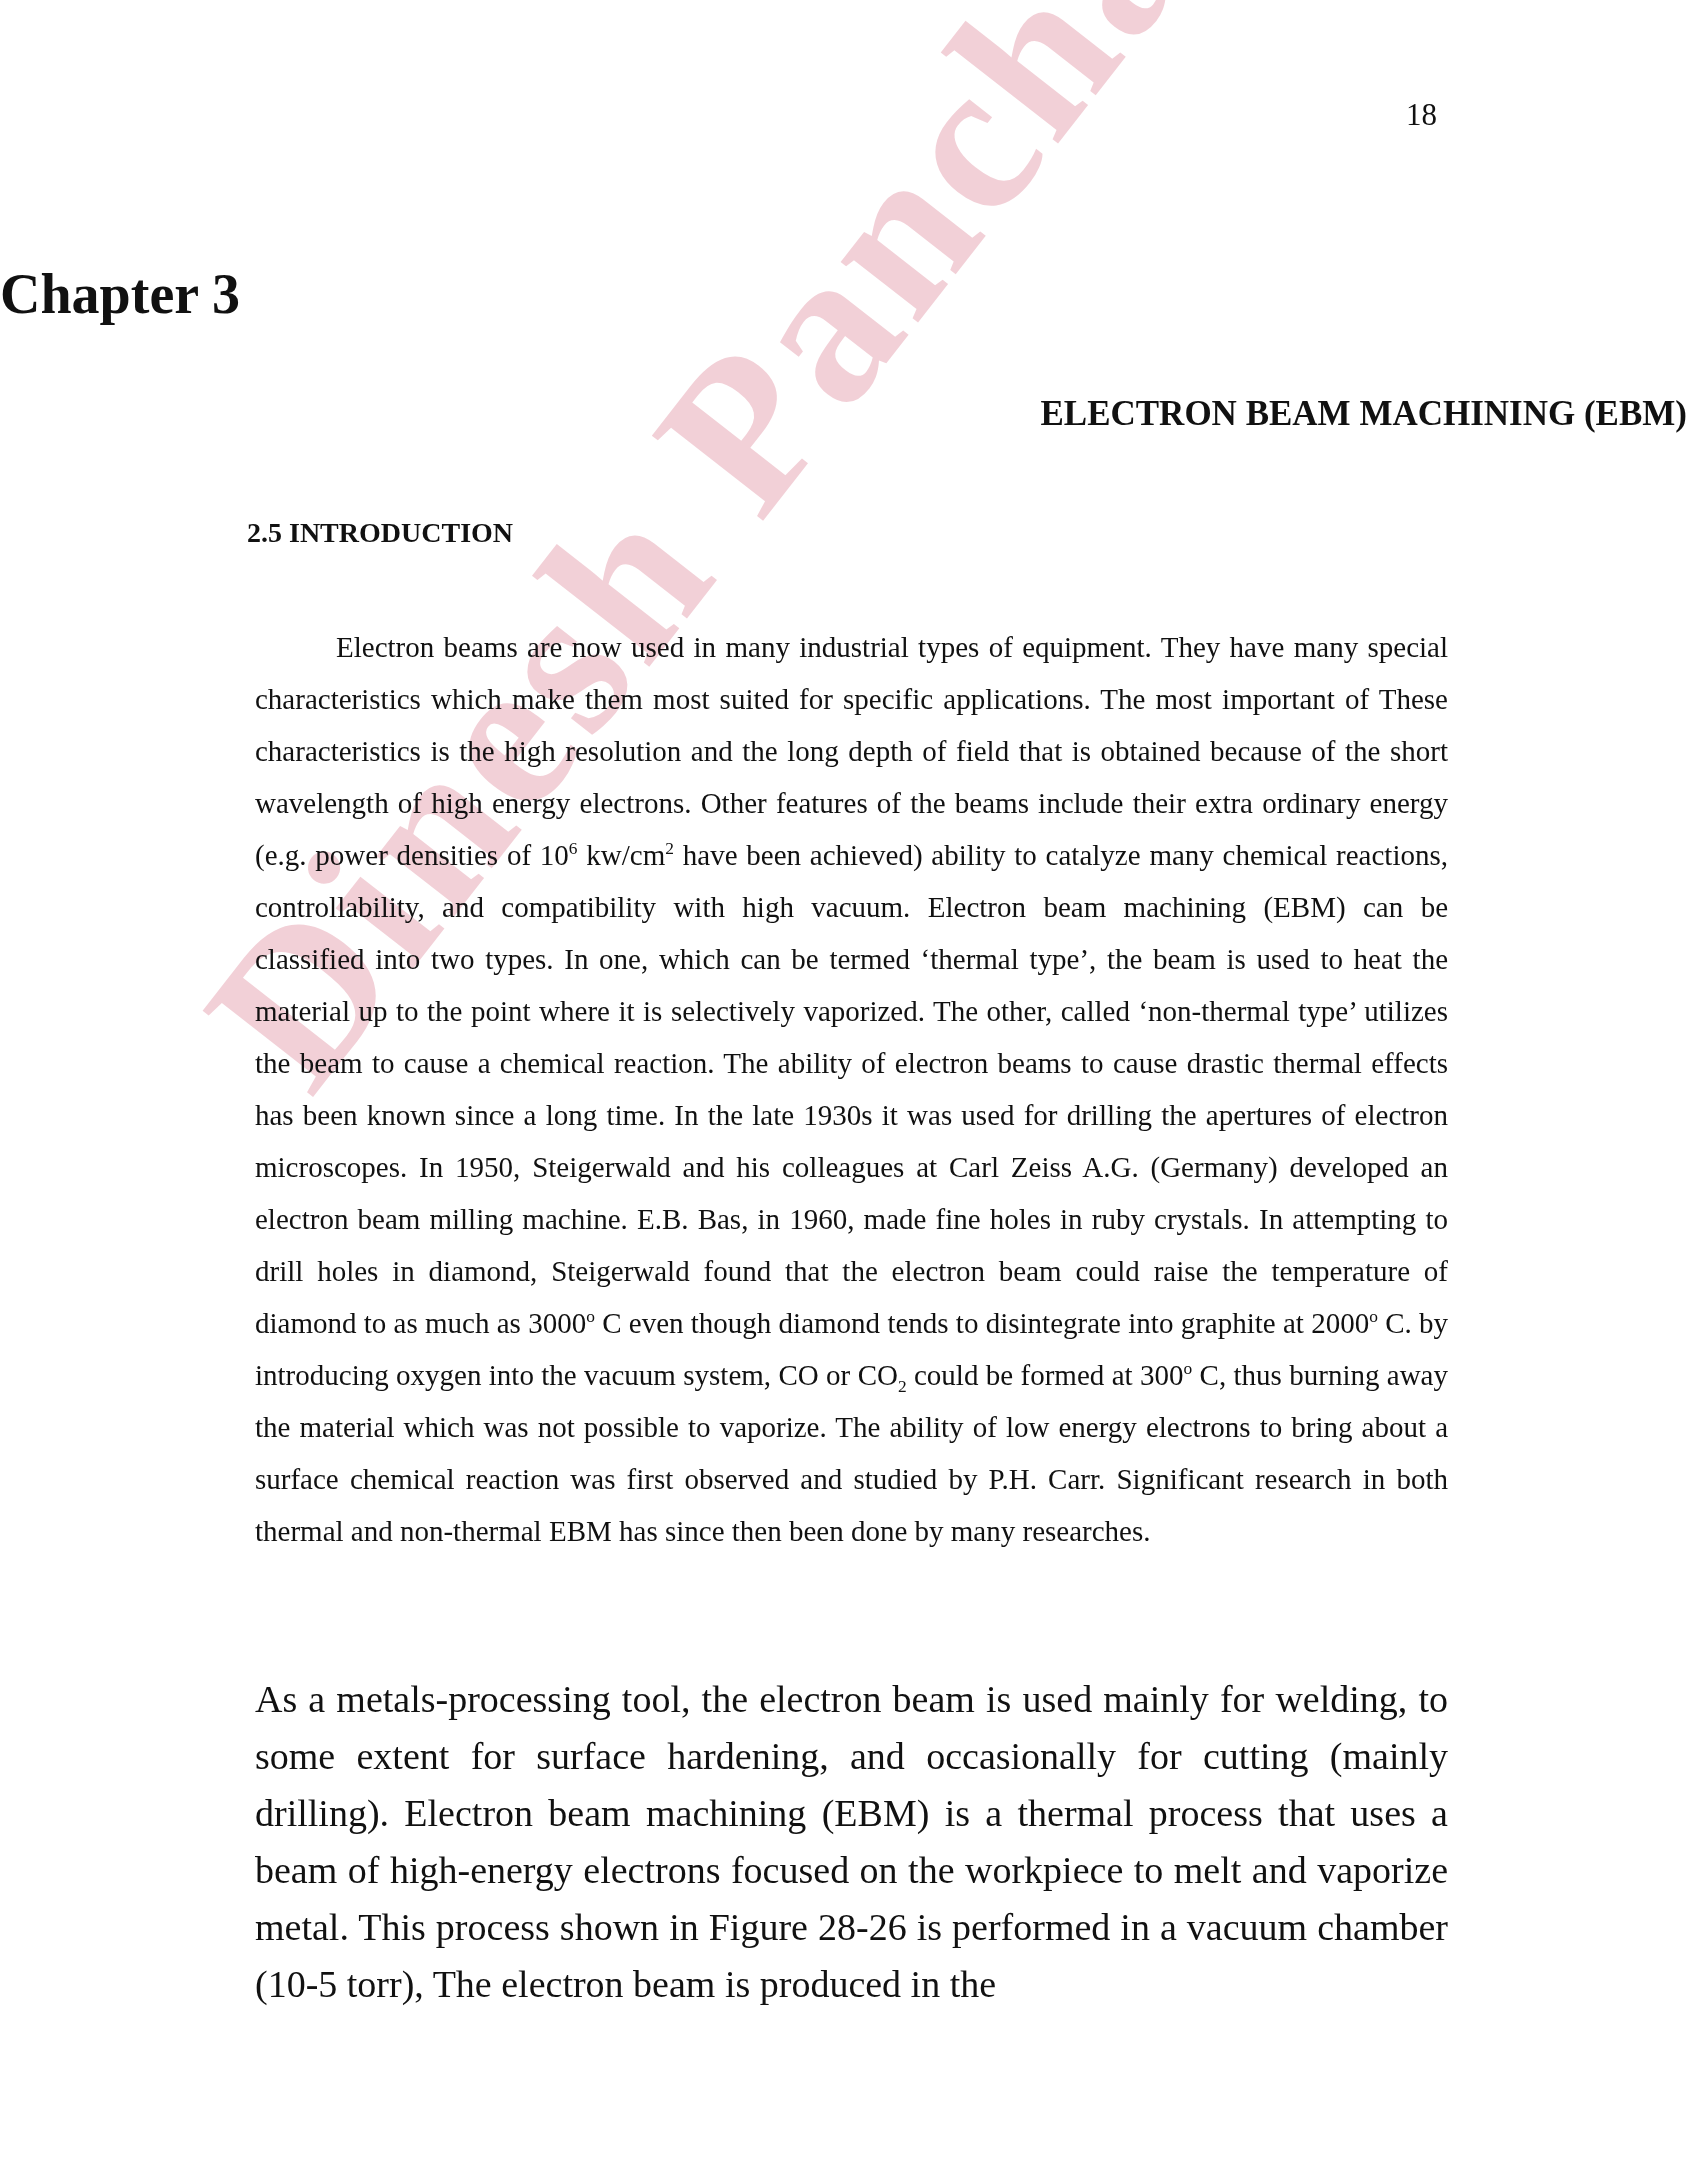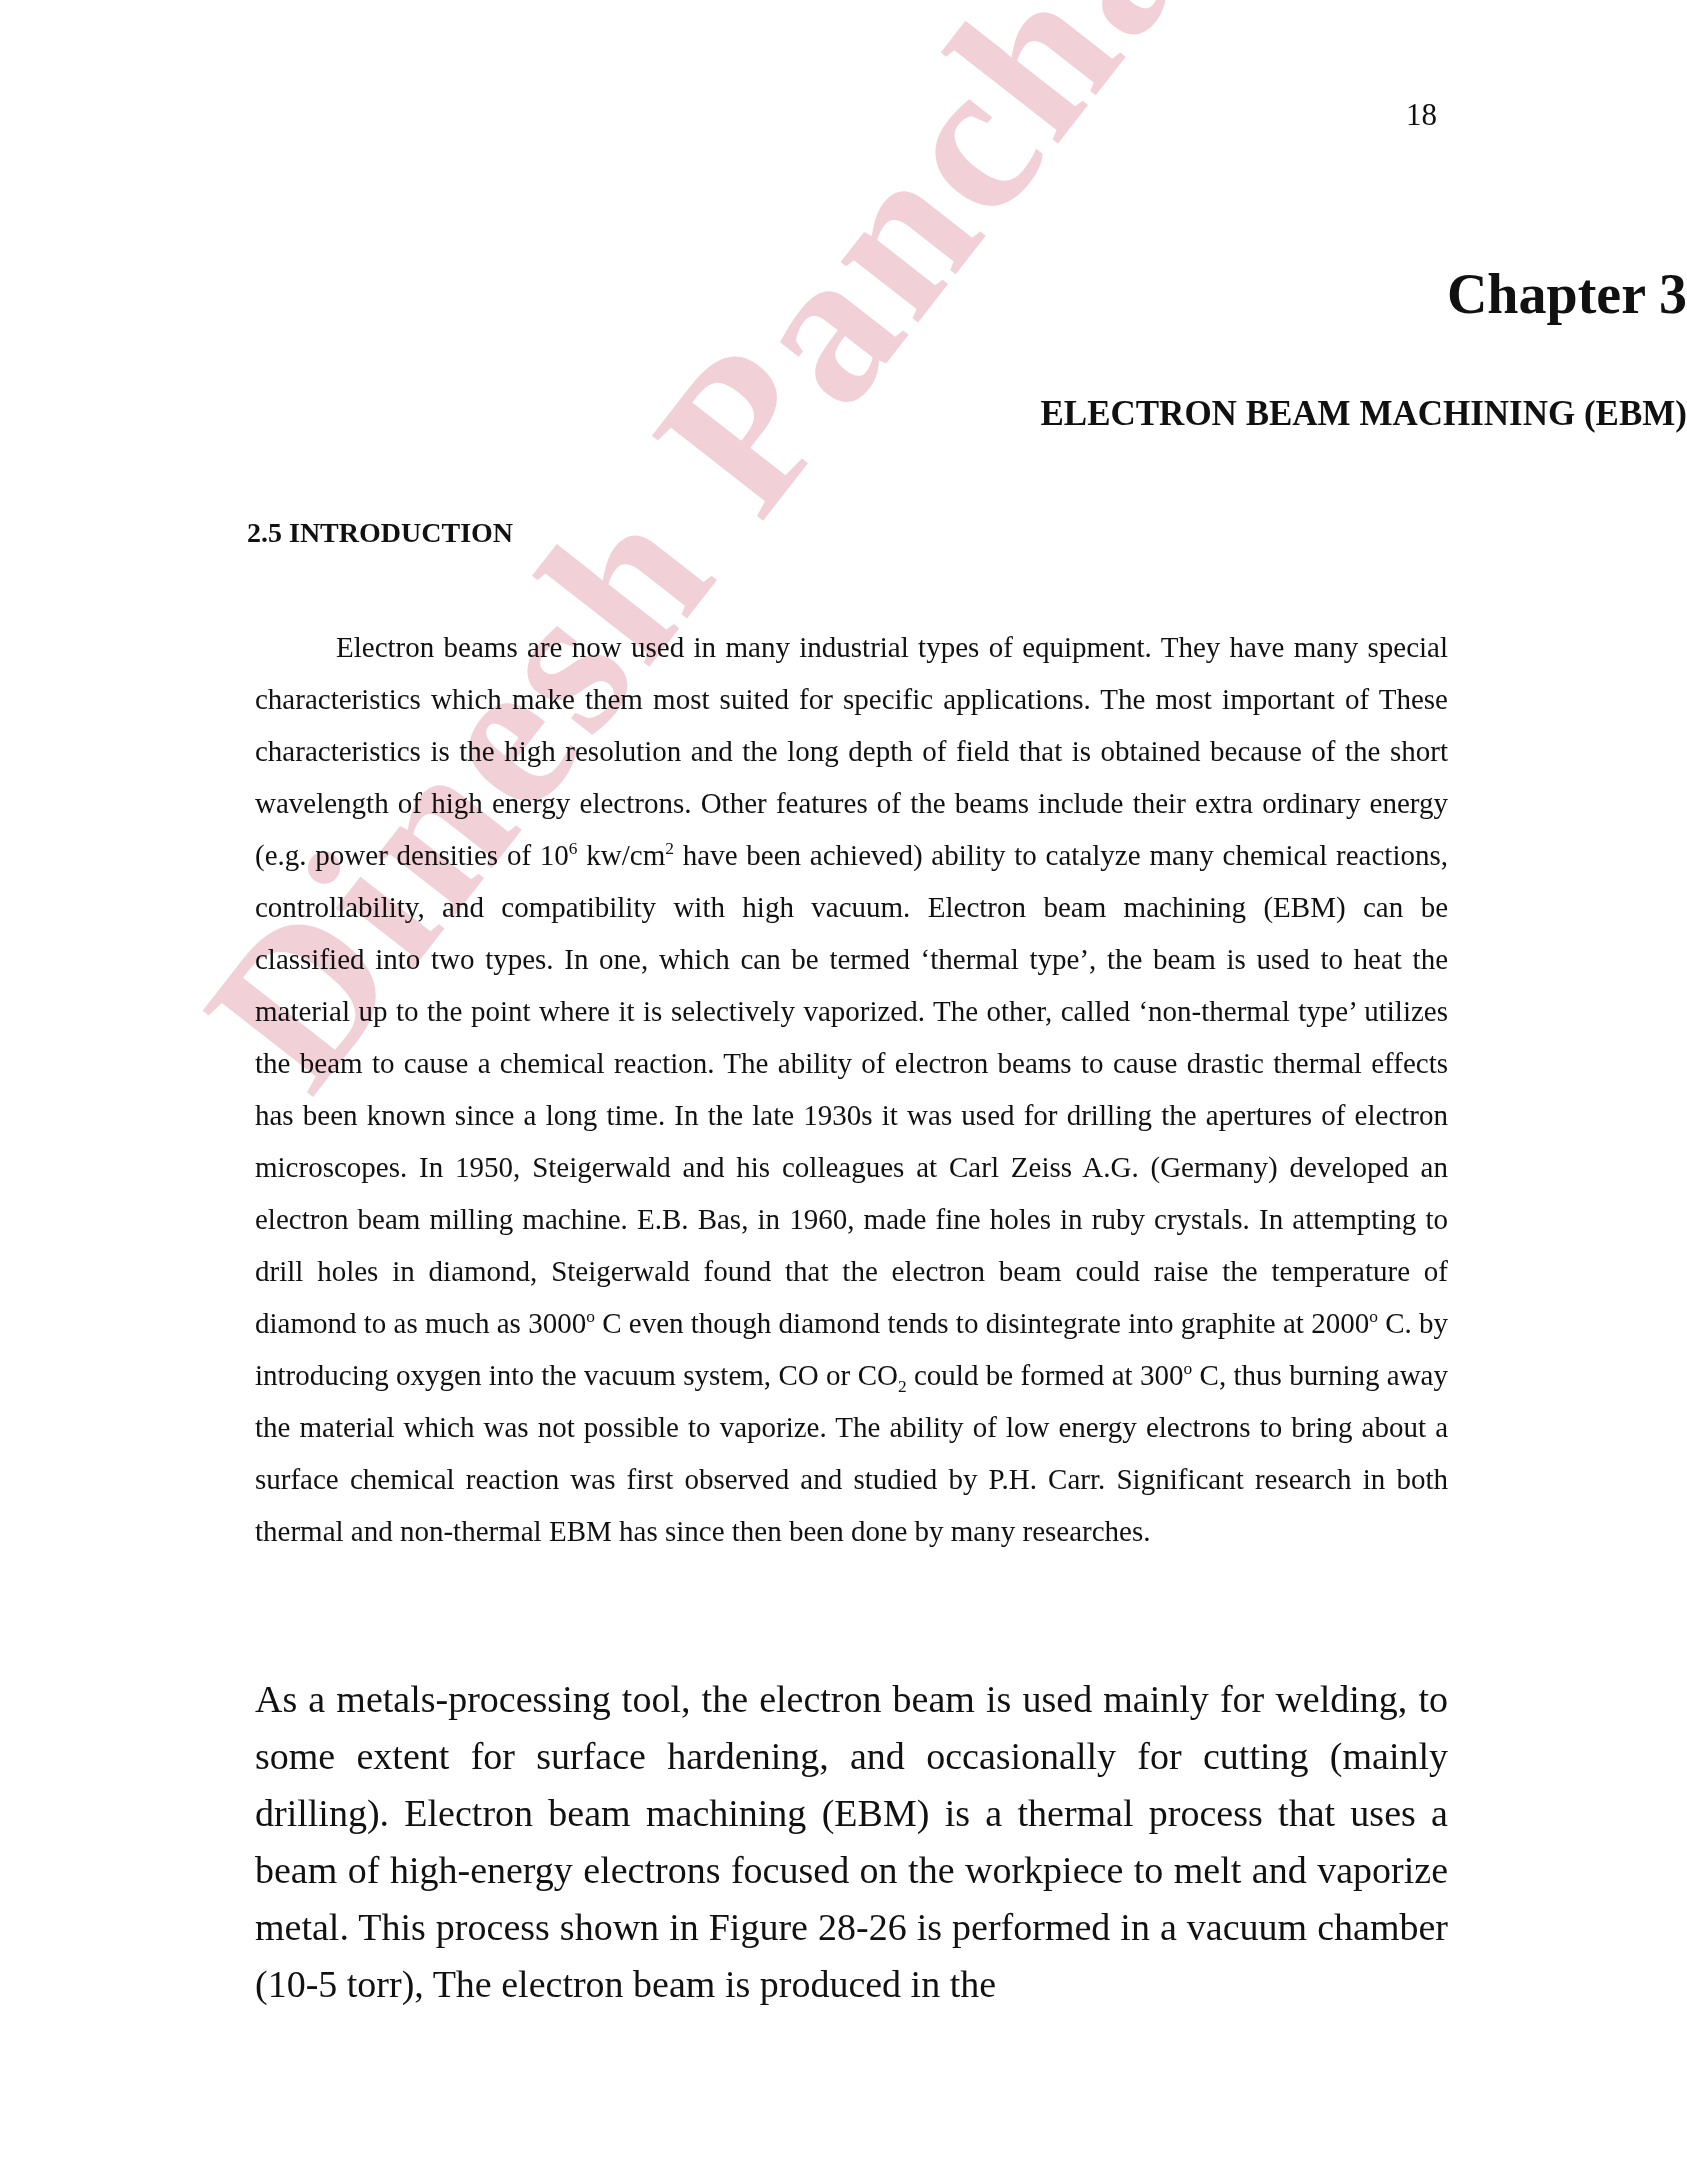--- a/index.html
+++ b/index.html
@@ -1,21 +1,21 @@
 <!DOCTYPE html>
 <html style="font-size:13px"><head>
 <meta charset="utf-8">
 <style>
   html, body { margin: 0; padding: 0; }
   body {
     width: 1687px; height: 2183px; background: #ffffff; position: relative; overflow: hidden;
     font-family: "Liberation Serif", "DejaVu Serif", serif; color: #111;
   }
   .page-number { position: absolute; top: 97px; left: 1406px; font-size: 31px; }
-  .chapter-title { position: absolute; top: 262px; left: 0; width: 1687px; text-align: right; font-size: 56px; font-weight: bold; }
+  .chapter-title { position: absolute; top: 262px; left: 0; width: 1687px; text-align: left; font-size: 56px; font-weight: bold; }
   .chapter-subtitle { position: absolute; top: 394px; left: 0; width: 1687px; text-align: right; font-size: 35px; font-weight: bold; }
   .section-heading { position: absolute; top: 517px; left: 247px; font-size: 28px; font-weight: bold; }
   .para {
     position: absolute; left: 247px; width: 1193px; font-size: 29px; line-height: 52px;
     text-align: justify; margin: 8px;
   }
   .p1 { top: 613px; text-indent: 81px; }
   .p2 { top: 1663px; font-size: 38px; line-height: 57px; }
   sup, sub { font-size: 0.6em; line-height: 0; }
   .watermark {

